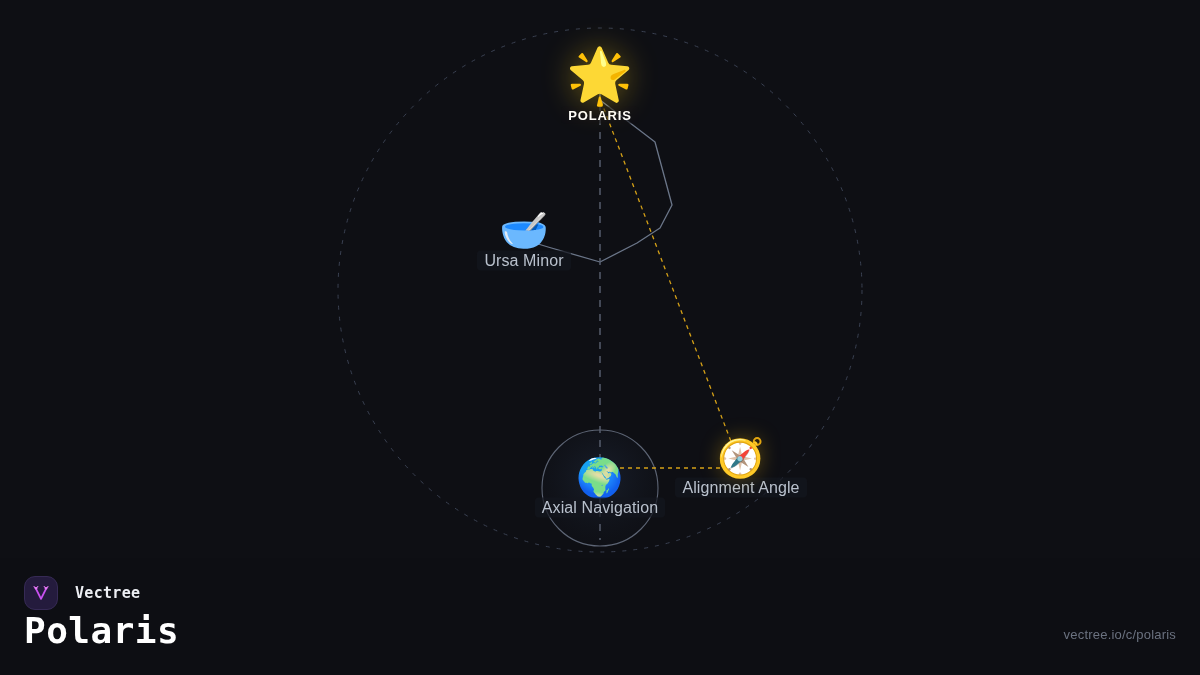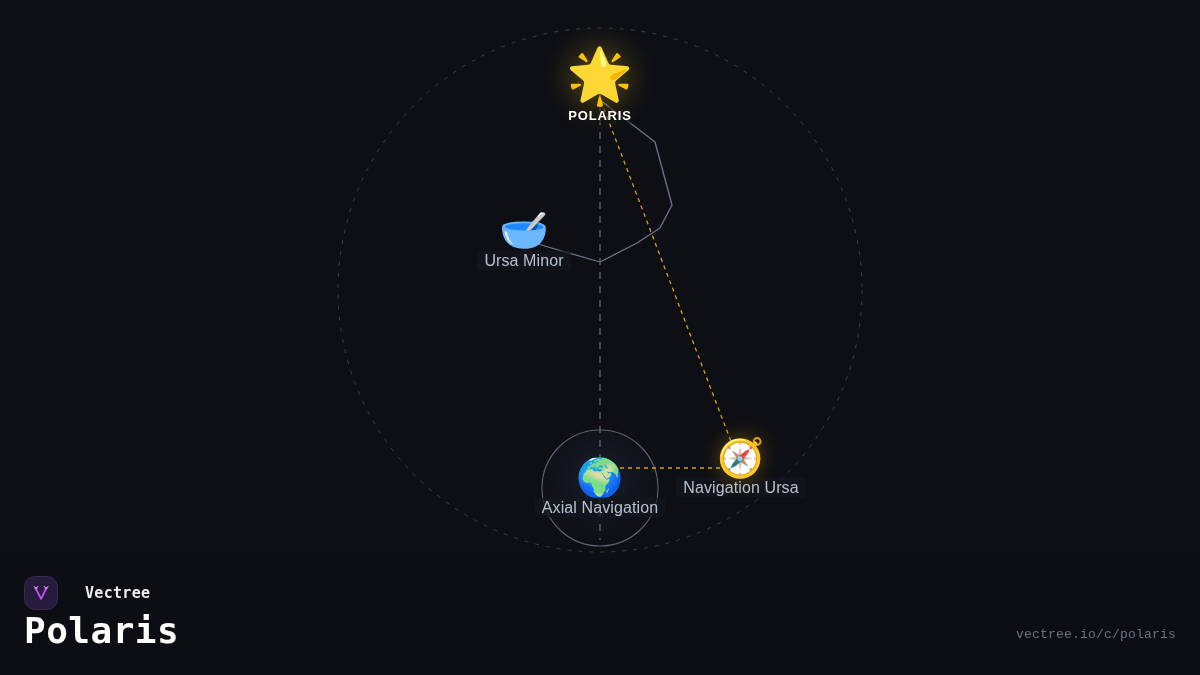--- a/index.html
+++ b/index.html
@@ -53,42 +53,42 @@
   .node-earth .glyph { font-size:38px; }
   .node-compass .glyph { font-size:38px; filter:drop-shadow(0 0 10px rgba(234,179,8,.35)); }
 
   
   #footer {
     position:absolute; left:0; right:0; bottom:0; height:117px;
     background:#0d0e13;
   }
   #brand-row {
     position:absolute; left:24px; top:18px;
-    display:flex; align-items:center; gap:27px;
+    display:flex; align-items:center; gap:17px;
   }
   #logo-mark {
     width:34px; height:34px; border-radius:11px;
     background:#241b3d;
     border:1px solid #362a55;
     display:flex; align-items:center; justify-content:center;
   }
   #brand-name {
     font-family:"DejaVu Sans Mono", monospace;
     font-size:15px; font-weight:bold; color:#eceef3;
     letter-spacing:.3px;
   }
   #page-title {
     position:absolute; left:24px; top:52px;
     font-family:"DejaVu Sans Mono", monospace;
     font-size:36px; font-weight:bold; color:#ffffff;
     letter-spacing:.5px;
   }
   #footer-url {
     position:absolute; right:24px; bottom:33px;
-    font-family:Liberation Mono, monospace;
+    font-family:Liberation Sans, sans-serif;
     font-size:13px; color:#6b7280; letter-spacing:.2px;
   }
 </style>
 </head>
 <body>
 
 <div id="stage" style="background: rgb(14, 15, 20);">
 
   <div id="scene">
     <svg viewBox="0 0 1200 675" xmlns="http://www.w3.org/2000/svg">
@@ -123,21 +123,21 @@
     <span class="caption">Ursa Minor</span>
   </div>
 
   <div class="node node-earth" id="node-earth" style="left: 600px; top: 488px;">
     <span class="glyph">🌍</span>
     <span class="caption">Axial Navigation</span>
   </div>
 
   <div class="node node-compass" id="node-compass" style="left: 741px; top: 468px;">
     <span class="glyph">🧭</span>
-    <span class="caption">Navigation Ursa</span>
+    <span class="caption">Alignment Angle</span>
   </div>
 
   <div id="footer">
     <div id="brand-row">
       <div id="logo-mark" style="background: rgb(36, 27, 61);">
         <svg width="20" height="20" viewBox="0 0 24 24" aria-hidden="true">
           <path d="M6 7 L12 19 L18 7" fill="none" stroke="#c850f0" stroke-width="2.2" stroke-linecap="round" stroke-linejoin="round"></path>
           <circle cx="6" cy="6.4" r="1.5" fill="#e879f9"></circle>
           <circle cx="18" cy="6.4" r="1.5" fill="#e879f9"></circle>
           <path d="M6 6.6 L3.6 4.4 M6 6.6 L8.2 4.2" stroke="#e879f9" stroke-width="1.3" stroke-linecap="round"></path>

